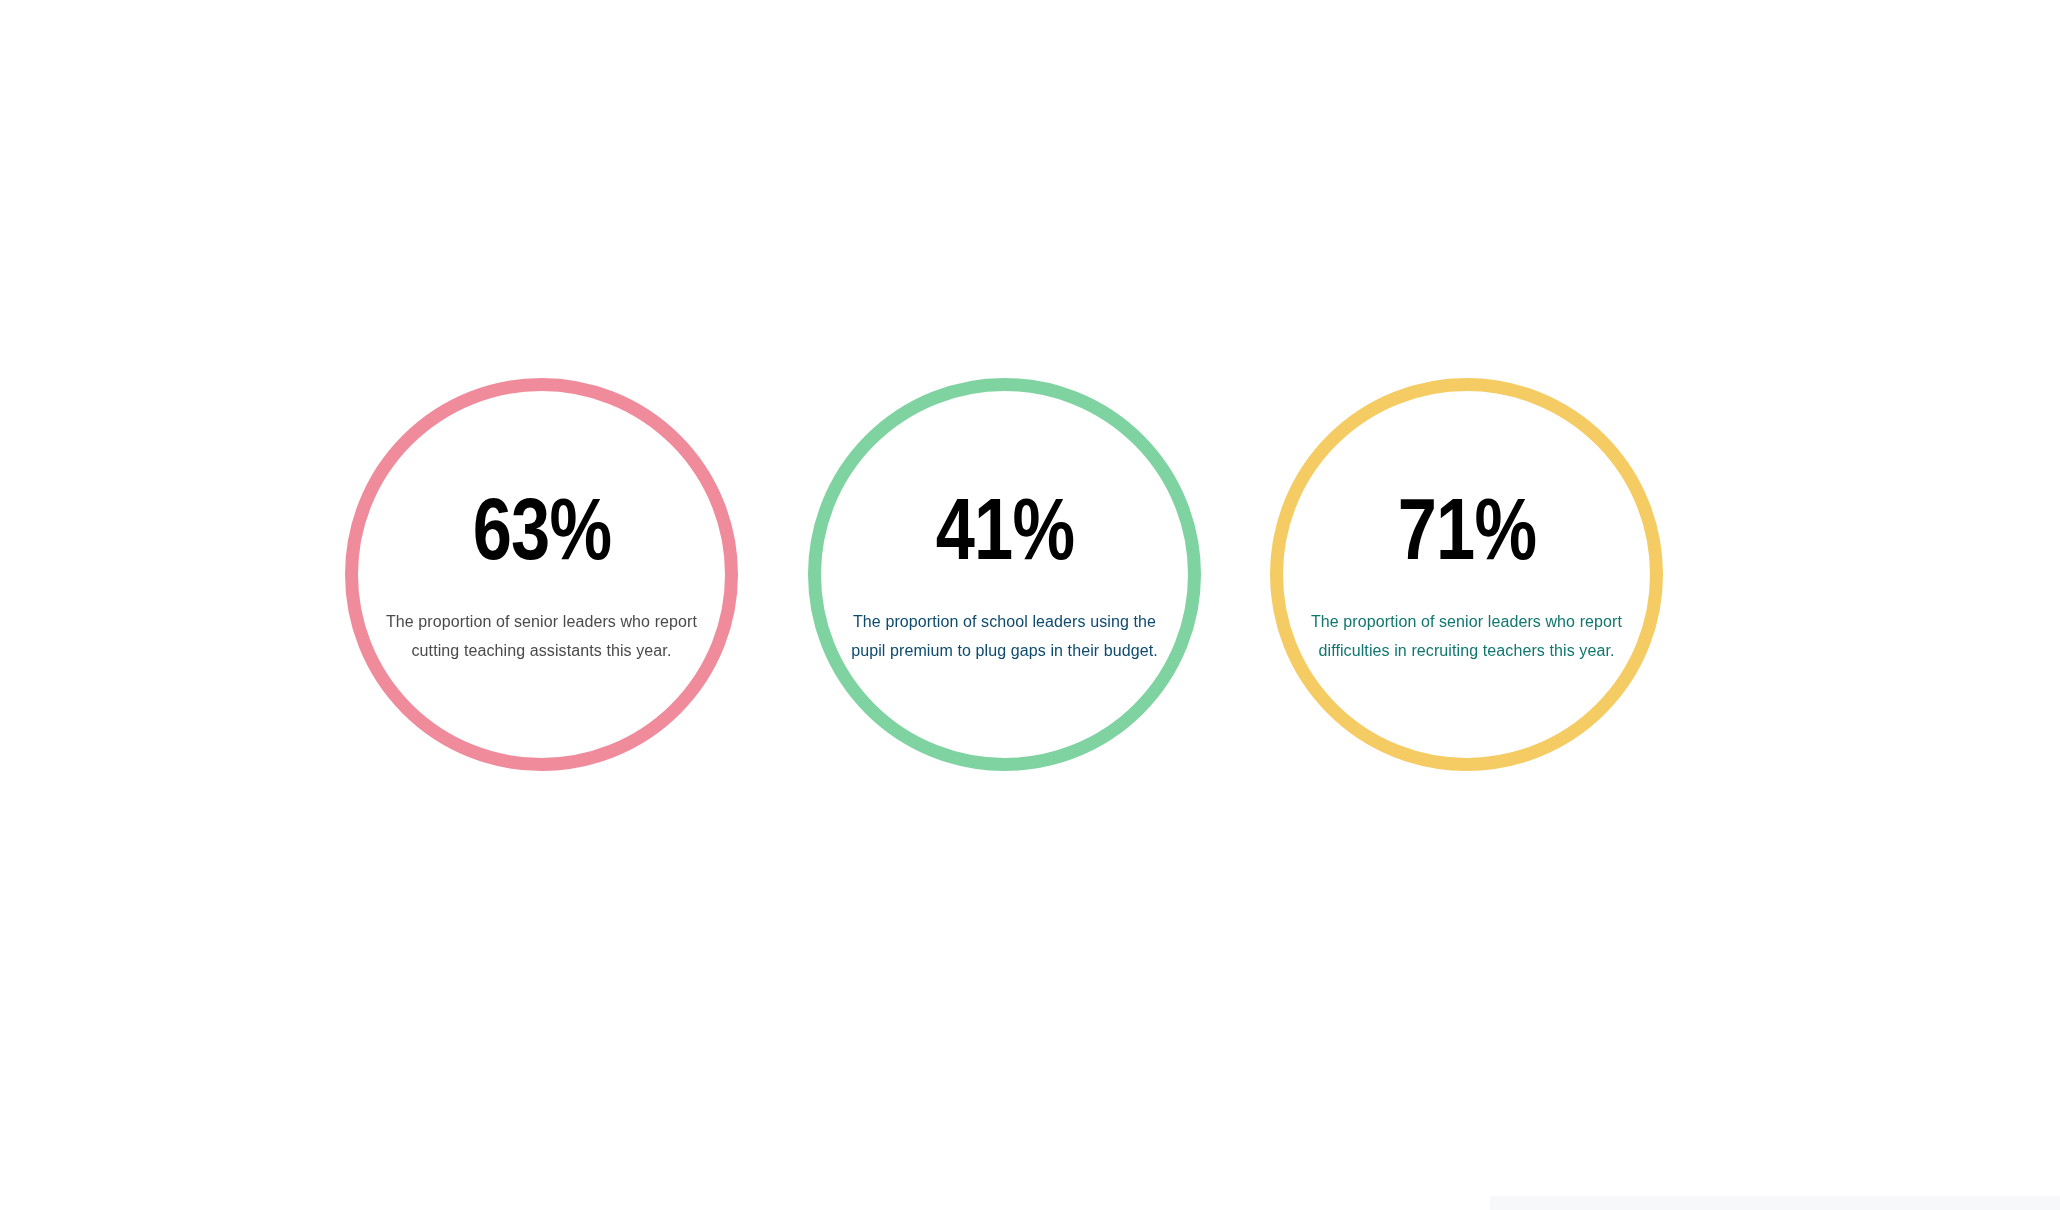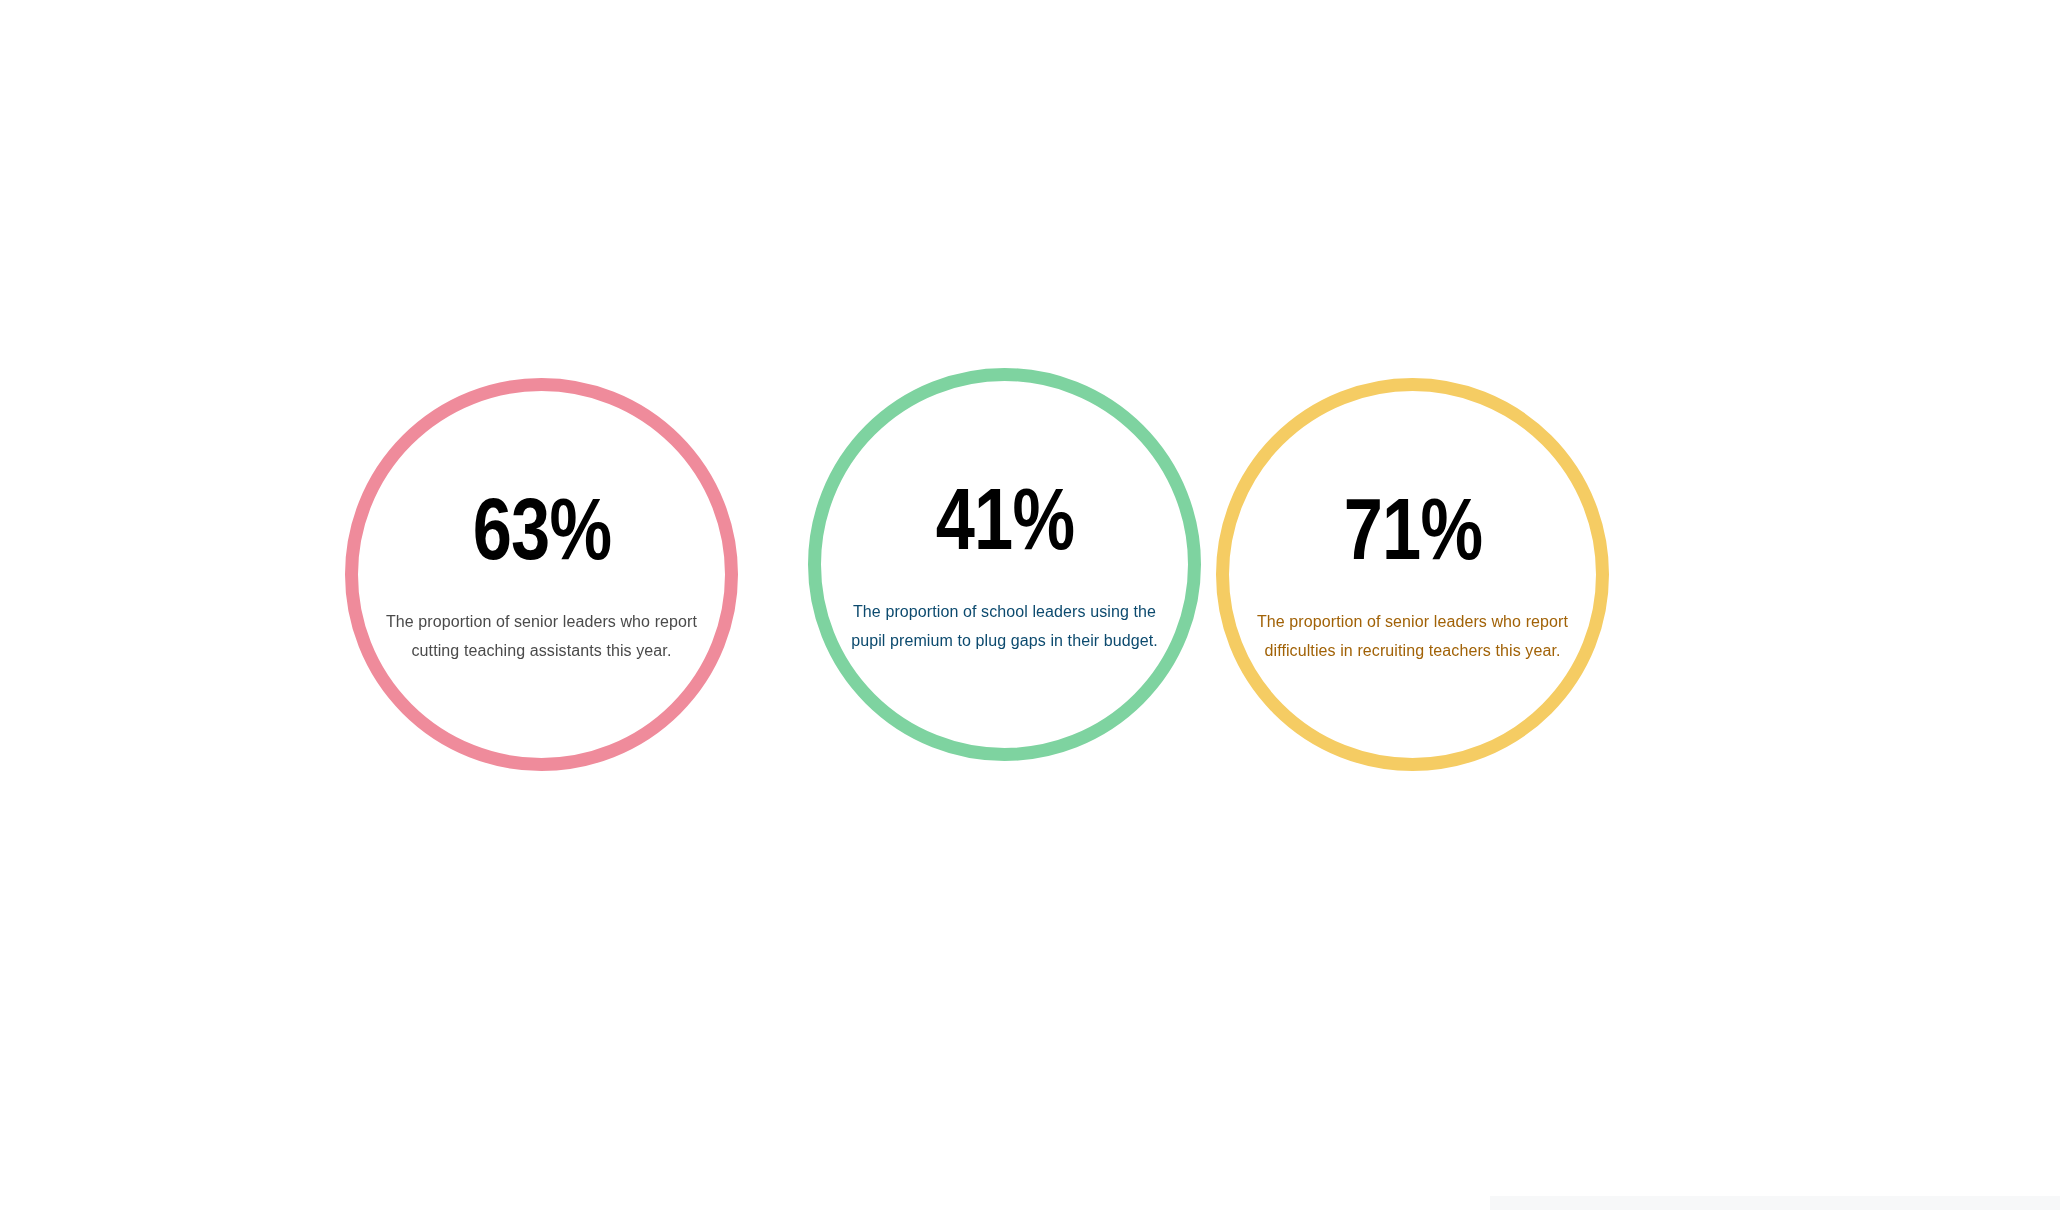--- a/index.html
+++ b/index.html
@@ -75,22 +75,22 @@
     margin-top: 34px;
     font-family: "Liberation Sans", sans-serif;
     font-size: 16px;
     line-height: 29px;
     color: #4a4a4a;
     letter-spacing: 0.1px;
   }
 
   
   #circle-1 { left: 345px; top: 378px; border-color: #ef8b9b; }
-  #circle-2 { left: 808px; top: 368px; border-color: #7ed3a0; }
-  #circle-3 { left: 1216px; top: 378px; border-color: #f5cc63; }
+  #circle-2 { left: 808px; top: 378px; border-color: #7ed3a0; }
+  #circle-3 { left: 1270px; top: 378px; border-color: #f5cc63; }
 
   #circle-1 .inner { width: 320px; }
   #circle-2 .inner { width: 330px; }
   #circle-3 .inner { width: 330px; }
 </style>
 </head>
 <body style="background: rgb(255, 255, 255);">
 
 <div id="stat-board">
 
@@ -104,19 +104,19 @@
   <div class="stat-circle" id="circle-2" style="border-color: rgb(126, 211, 160);">
     <div class="inner">
       <span class="stat-value" style="color: rgb(0, 0, 0);">41%</span>
       <span class="stat-caption" style="color: #0c4a6e;">The proportion of school leaders using the pupil premium to plug gaps in their budget.</span>
     </div>
   </div>
 
   <div class="stat-circle" id="circle-3" style="border-color: rgb(245, 204, 99);">
     <div class="inner">
       <span class="stat-value" style="color: rgb(0, 0, 0);">71%</span>
-      <span class="stat-caption" style="color: #a16207;">The proportion of senior leaders who report difficulties in recruiting teachers this year.</span>
+      <span class="stat-caption" style="color: #0f766e;">The proportion of senior leaders who report difficulties in recruiting teachers this year.</span>
     </div>
   </div>
 
   <div class="edge-sheen"></div>
 
 </div>
 
 </body></html>

